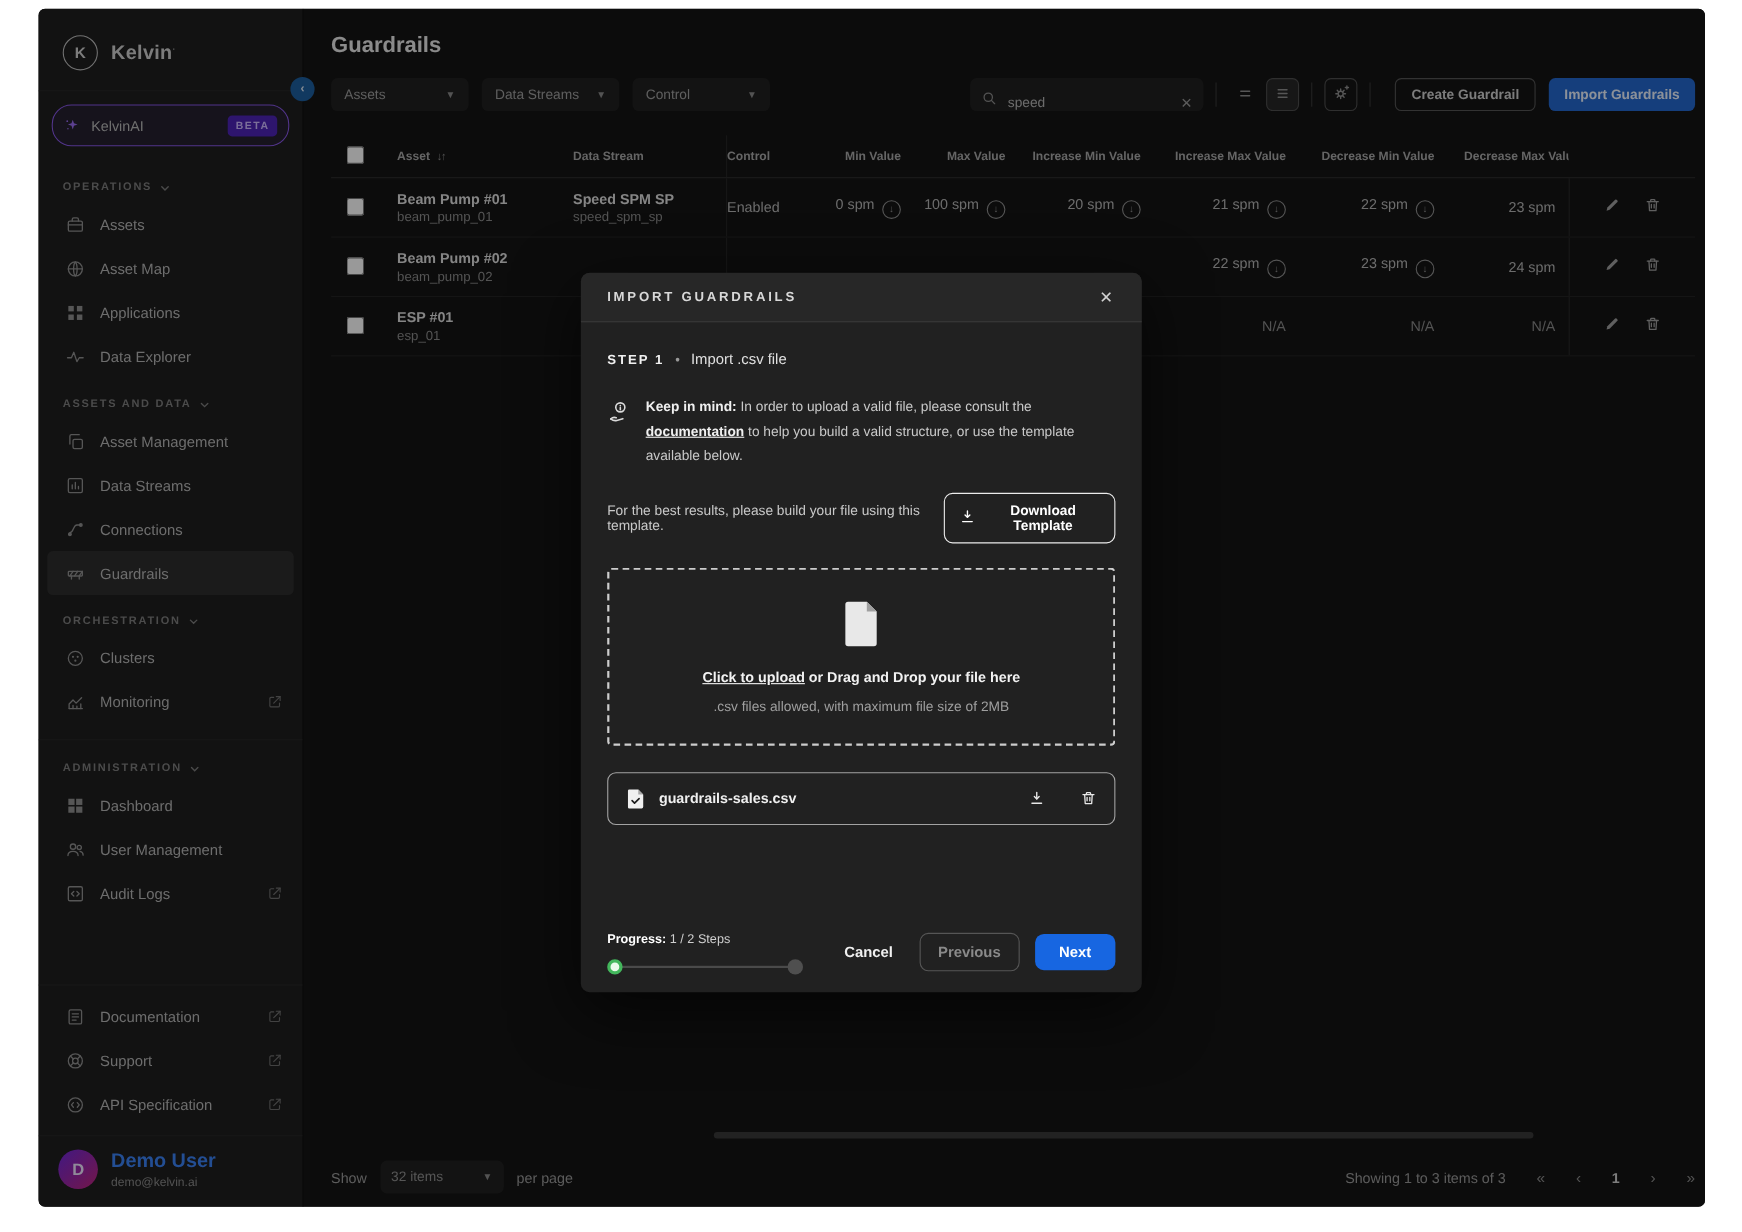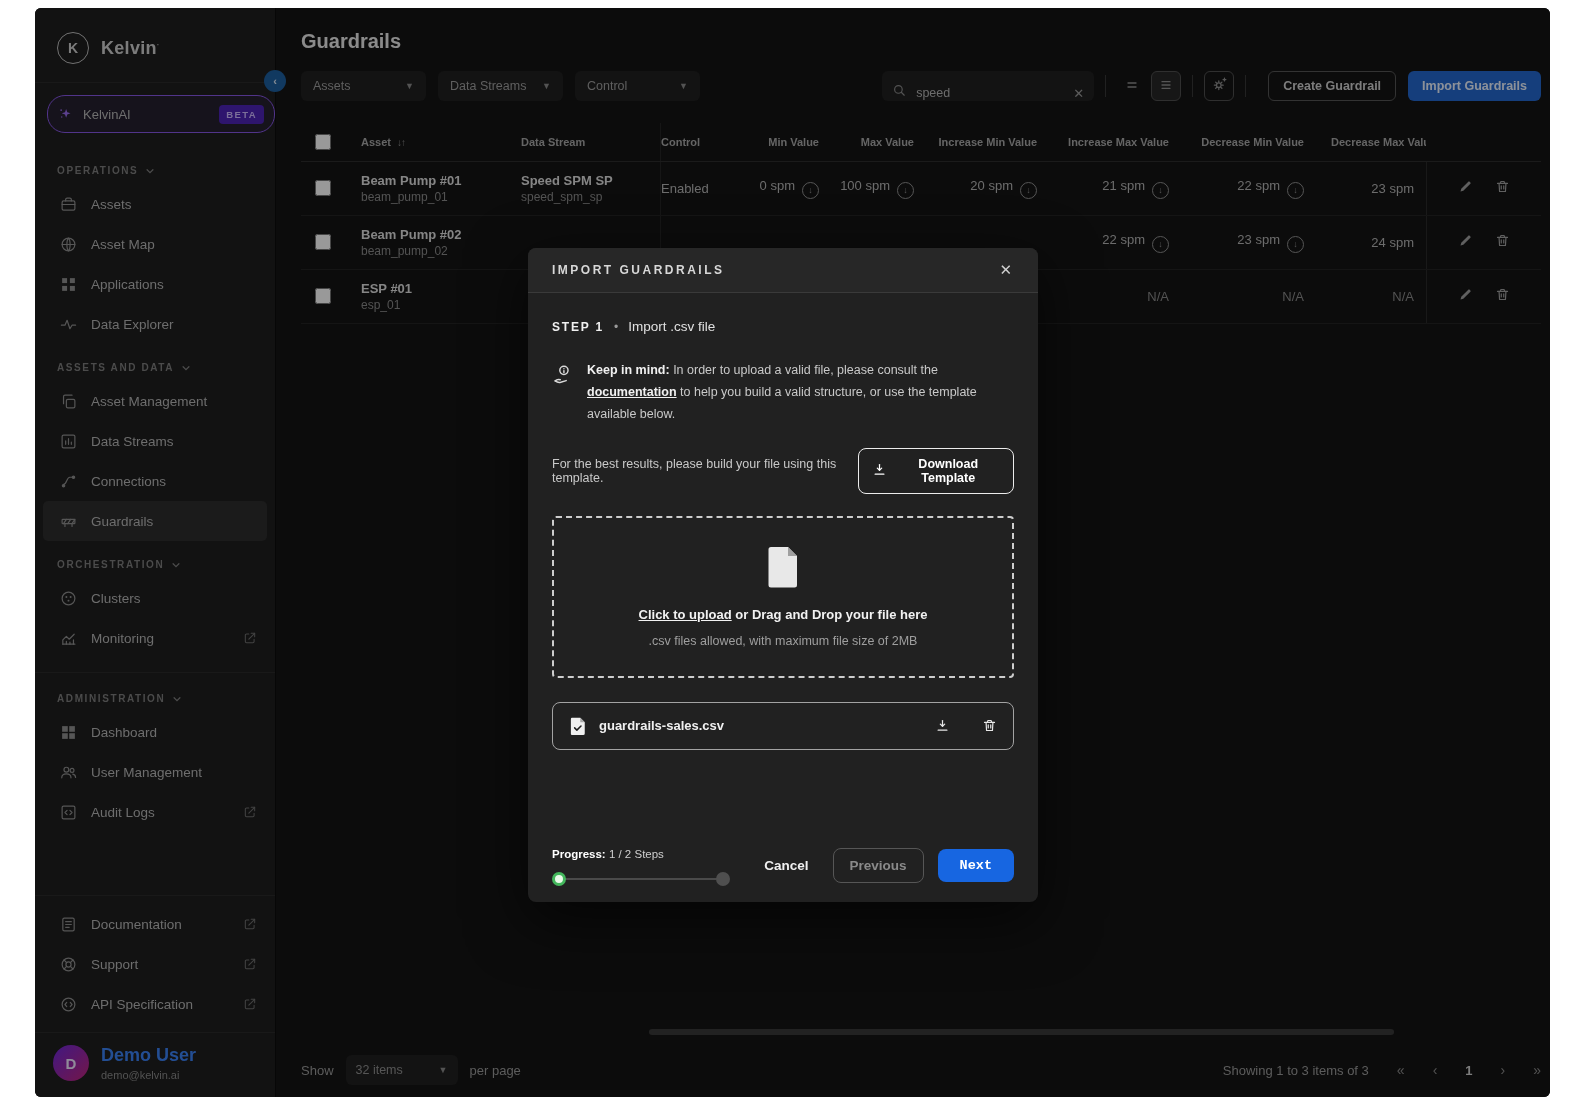--- a/index.html
+++ b/index.html
@@ -5,21 +5,21 @@
   html,body{margin:0;padding:0;background:#ffffff;font-family:"Liberation Sans",sans-serif;}
   .page{position:relative;width:1584px;height:1120px;background:#fff;overflow:hidden;}
   .app{position:absolute;left:35px;top:8px;width:1515px;height:1089px;background:#151515;border-radius:6px;overflow:hidden;display:flex;}
   
   .sidebar{position:relative;width:240px;flex:none;background:#1e1e1e;border-right:1px solid #0c0c0c;display:flex;flex-direction:column;color:#b9b9b9;}
   .logo-row{display:flex;align-items:center;gap:12px;padding:24px 20px 18px 22px;border-bottom:1px solid #2a2a2a;}
   .logo-circle{width:30px;height:30px;border:1.6px solid #bdbdbd;border-radius:50%;display:flex;align-items:center;justify-content:center;font-size:14px;font-weight:700;color:#cfcfcf;}
   .logo-text{font-size:18px;font-weight:600;color:#cfcfcf;letter-spacing:.3px;}
   .logo-text sup{font-size:8px;color:#9a9a9a;}
   .collapse-btn{position:absolute;right:-11px;top:62px;width:22px;height:22px;border-radius:50%;background:#1d5fa0;border:none;color:#dce9f7;font-size:11px;font-weight:700;display:flex;align-items:center;justify-content:center;cursor:pointer;z-index:5;}
-  .ai-box{margin:12px 0 10px 12px;border:1px solid #8857e6;background:rgba(104,58,209,.10);border-radius:18px;height:36px;display:flex;align-items:center;gap:10px;padding:0 10px;}
+  .ai-box{margin:12px 12px 10px 12px;border:1px solid #8857e6;background:rgba(104,58,209,.10);border-radius:18px;height:36px;display:flex;align-items:center;gap:10px;padding:0 10px;}
   .ai-spark{color:#9a6cf0;display:flex;}
   .ai-label{font-size:13px;color:#b9b9b9;flex:1;}
   .ai-badge{background:#4d23b8;color:#cdb9ff;font-size:9.5px;font-weight:700;letter-spacing:1.4px;padding:4px 7px;border-radius:4px;}
   .sb-nav{padding-top:8px;}
   .sb-section{padding:6px 0 4px 0;}
   .sb-section.divided{border-top:1px solid #2a2a2a;margin-top:10px;padding-top:12px;}
   .sb-title{display:flex;align-items:center;gap:7px;padding:8px 20px 8px 22px;font-size:10px;font-weight:700;letter-spacing:1.6px;color:#7e7e7e;cursor:pointer;}
   .sb-title .chev{color:#7e7e7e;}
   .sb-item{display:flex;align-items:center;gap:14px;height:40px;margin:0 8px;padding:0 10px 0 16px;border-radius:5px;font-size:13.5px;color:#b6b6b6;cursor:pointer;}
   .sb-item.active{background:#2d2d2d;}
@@ -109,21 +109,21 @@
   .m-footer{margin-top:98px;display:flex;align-items:flex-start;}
   .prog-label{font-size:11.5px;color:#cfcfcf;}
   .prog-label b{color:#ffffff;}
   .prog-track{position:relative;margin-top:12px;width:178px;height:14px;}
   .prog-line{position:absolute;left:6px;right:6px;top:6px;height:2px;background:#4a4a4a;}
   .prog-dot-a{position:absolute;left:0;top:0;width:14px;height:14px;border-radius:50%;background:#eafaea;border:3.5px solid #43b75c;box-sizing:border-box;cursor:pointer;}
   .prog-dot-b{position:absolute;right:0;top:0;width:14px;height:14px;border-radius:50%;background:#4f4f4f;cursor:pointer;}
   .m-btns{margin-left:auto;display:flex;align-items:center;gap:14px;}
   .btn-cancel{background:none;border:none;font-size:13.5px;font-weight:700;color:#f0f0f0;cursor:pointer;padding:8px 10px;font-family:"Liberation Sans",sans-serif;}
   .btn-prev{border:1px solid #565656;background:transparent;border-radius:8px;padding:9px 16px;font-size:13.5px;font-weight:700;color:#8a8a8a;cursor:pointer;font-family:"Liberation Sans",sans-serif;}
-  .btn-next{border:none;background:#1766e1;border-radius:8px;padding:9px 22px;font-size:13.5px;font-weight:700;color:#ffffff;cursor:pointer;font-family:Liberation Mono, monospace;}
+  .btn-next{border:none;background:#1766e1;border-radius:8px;padding:9px 22px;font-size:13.5px;font-weight:700;color:#ffffff;cursor:pointer;font-family:Liberation Sans, sans-serif;}
 </style>
 </head>
 <body>
 
 <div class="page">
   <div class="app">
 
     <aside class="sidebar">
       <button class="collapse-btn">
           <span>‹</span>

